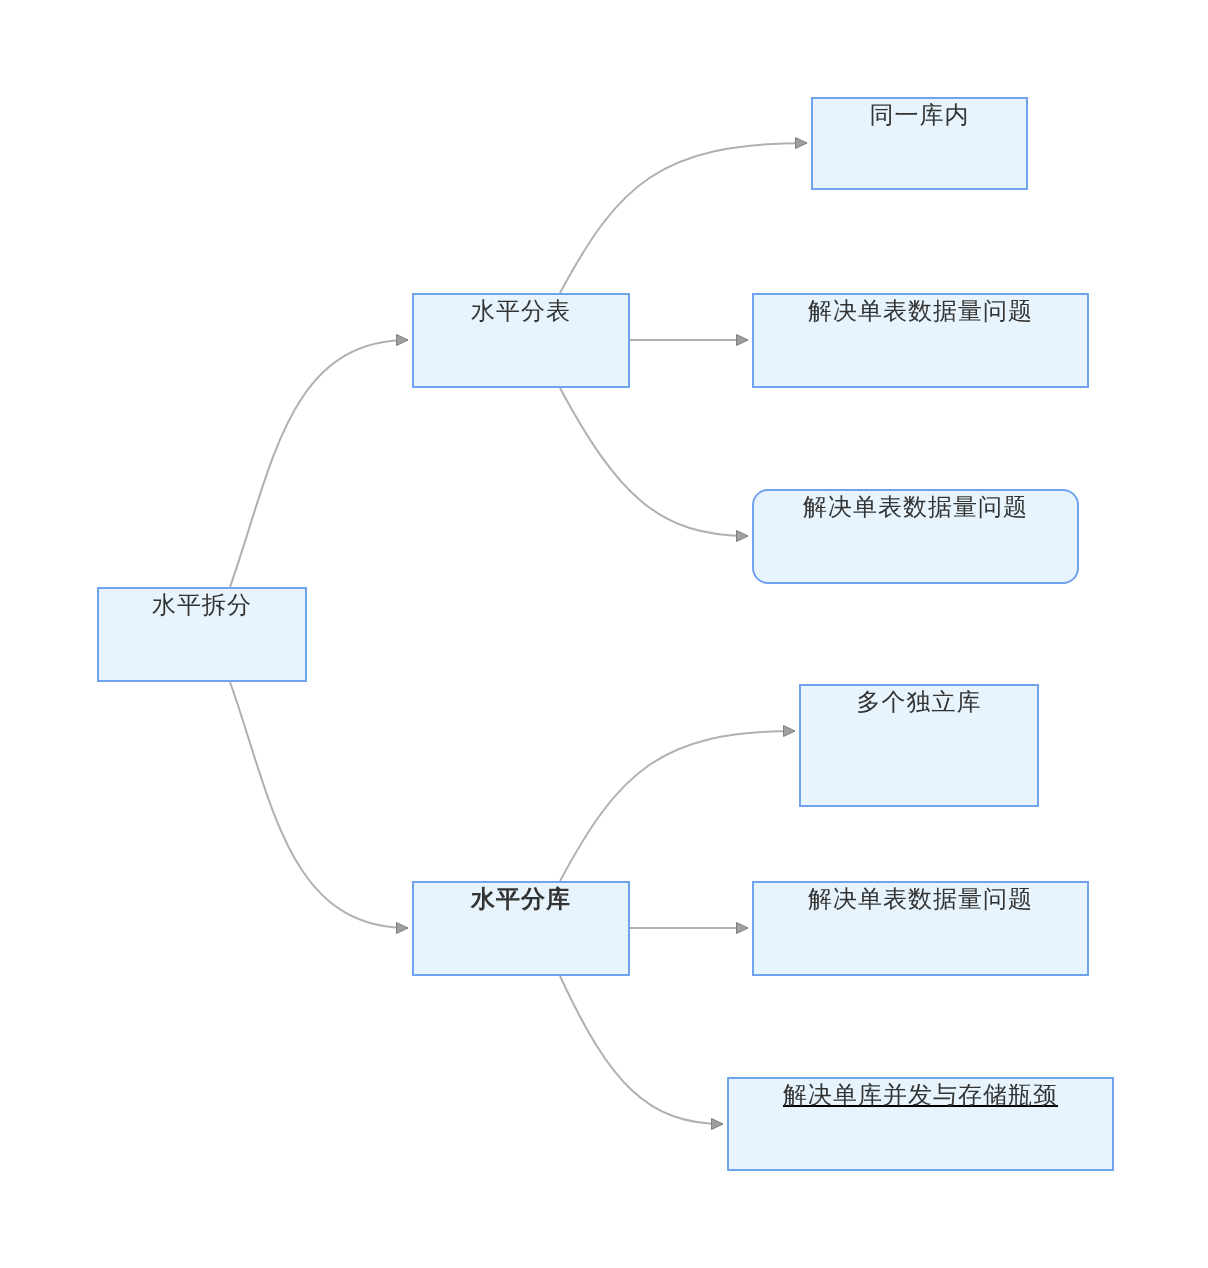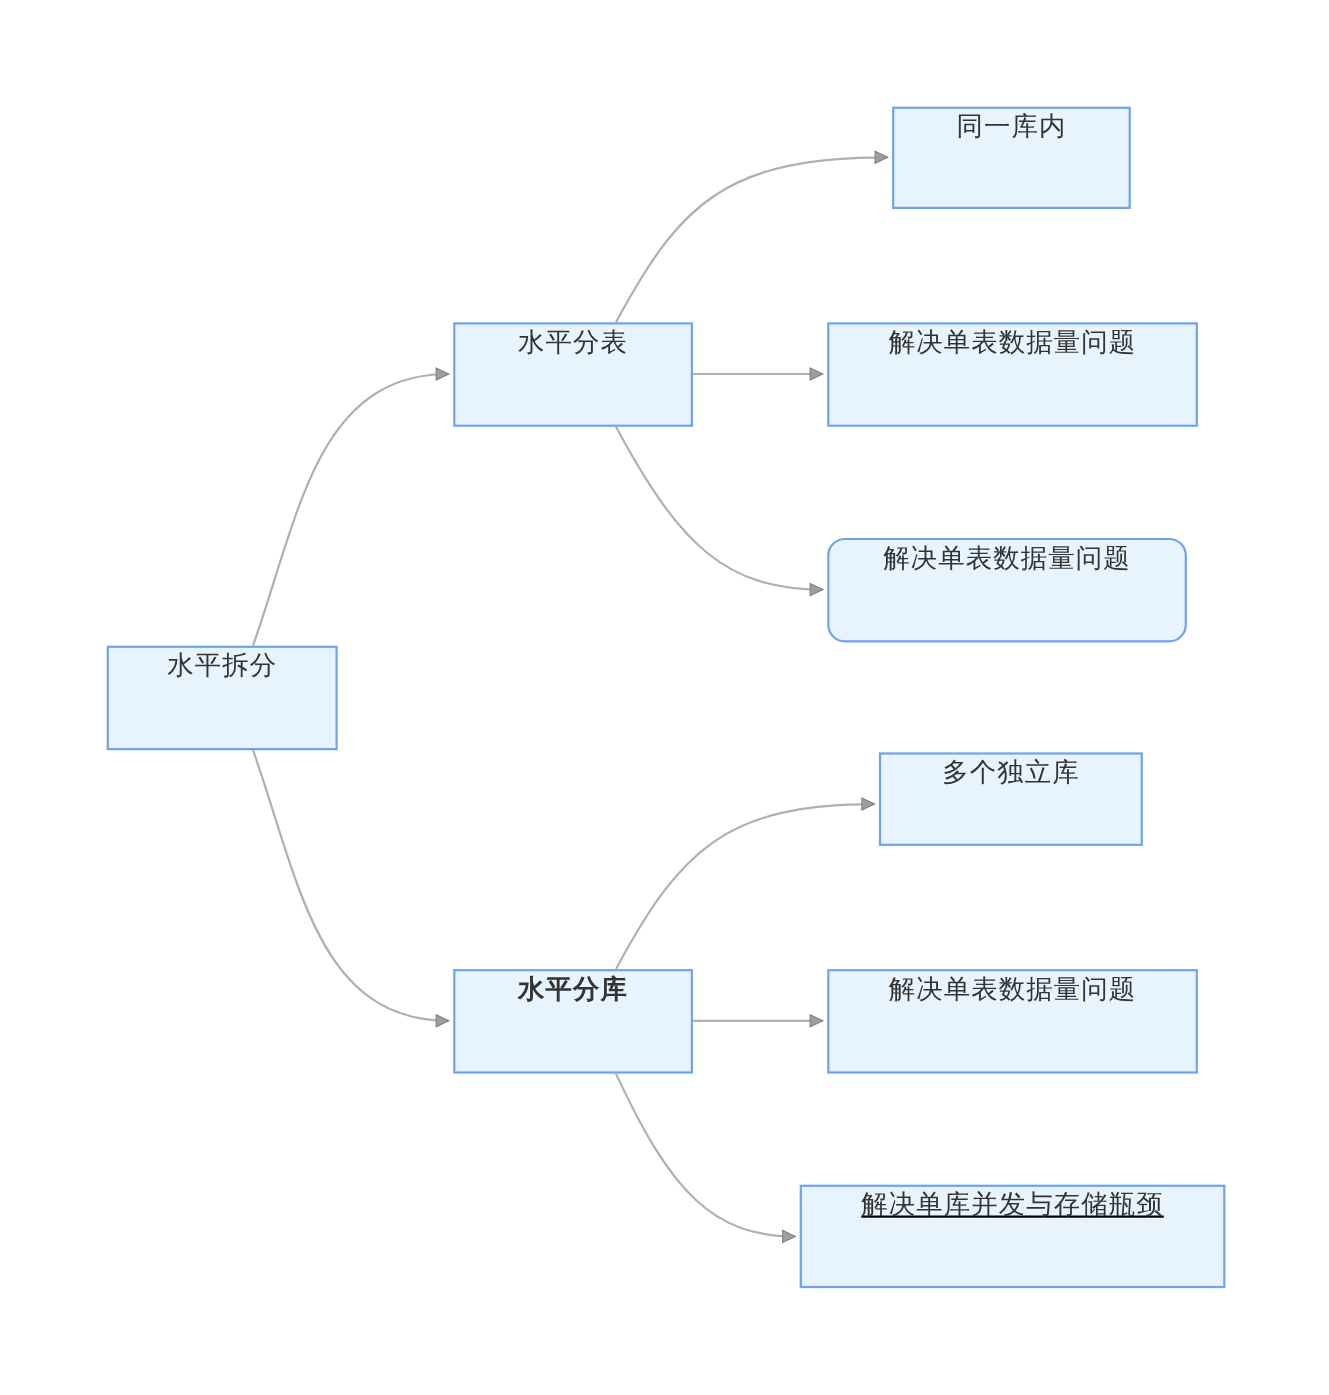--- a/index.html
+++ b/index.html
@@ -86,21 +86,21 @@
   </div>
 
   <div class="node" style="left:752px; top:489px;  width:327px; height:95px;border-radius:16px;">
     <span class="node-label">解决单表数据量问题</span>
   </div>
 
   <div class="node" style="left:412px; top:881px;  width:218px; height:95px;font-weight:bold;">
     <span class="node-label">水平分库</span>
   </div>
 
-  <div class="node" style="left:799px; top:684px;  width:240px; height:85px;">
+  <div class="node" style="left:799px; top:684px;  width:240px; height:123px;">
     <span class="node-label">多个独立库</span>
   </div>
 
   <div class="node" style="left:752px; top:881px;  width:337px; height:95px;">
     <span class="node-label">解决单表数据量问题</span>
   </div>
 
   <div class="node" style="left:727px; top:1077px; width:387px; height:94px;text-decoration:underline;">
     <span class="node-label">解决单库并发与存储瓶颈</span>
   </div>

